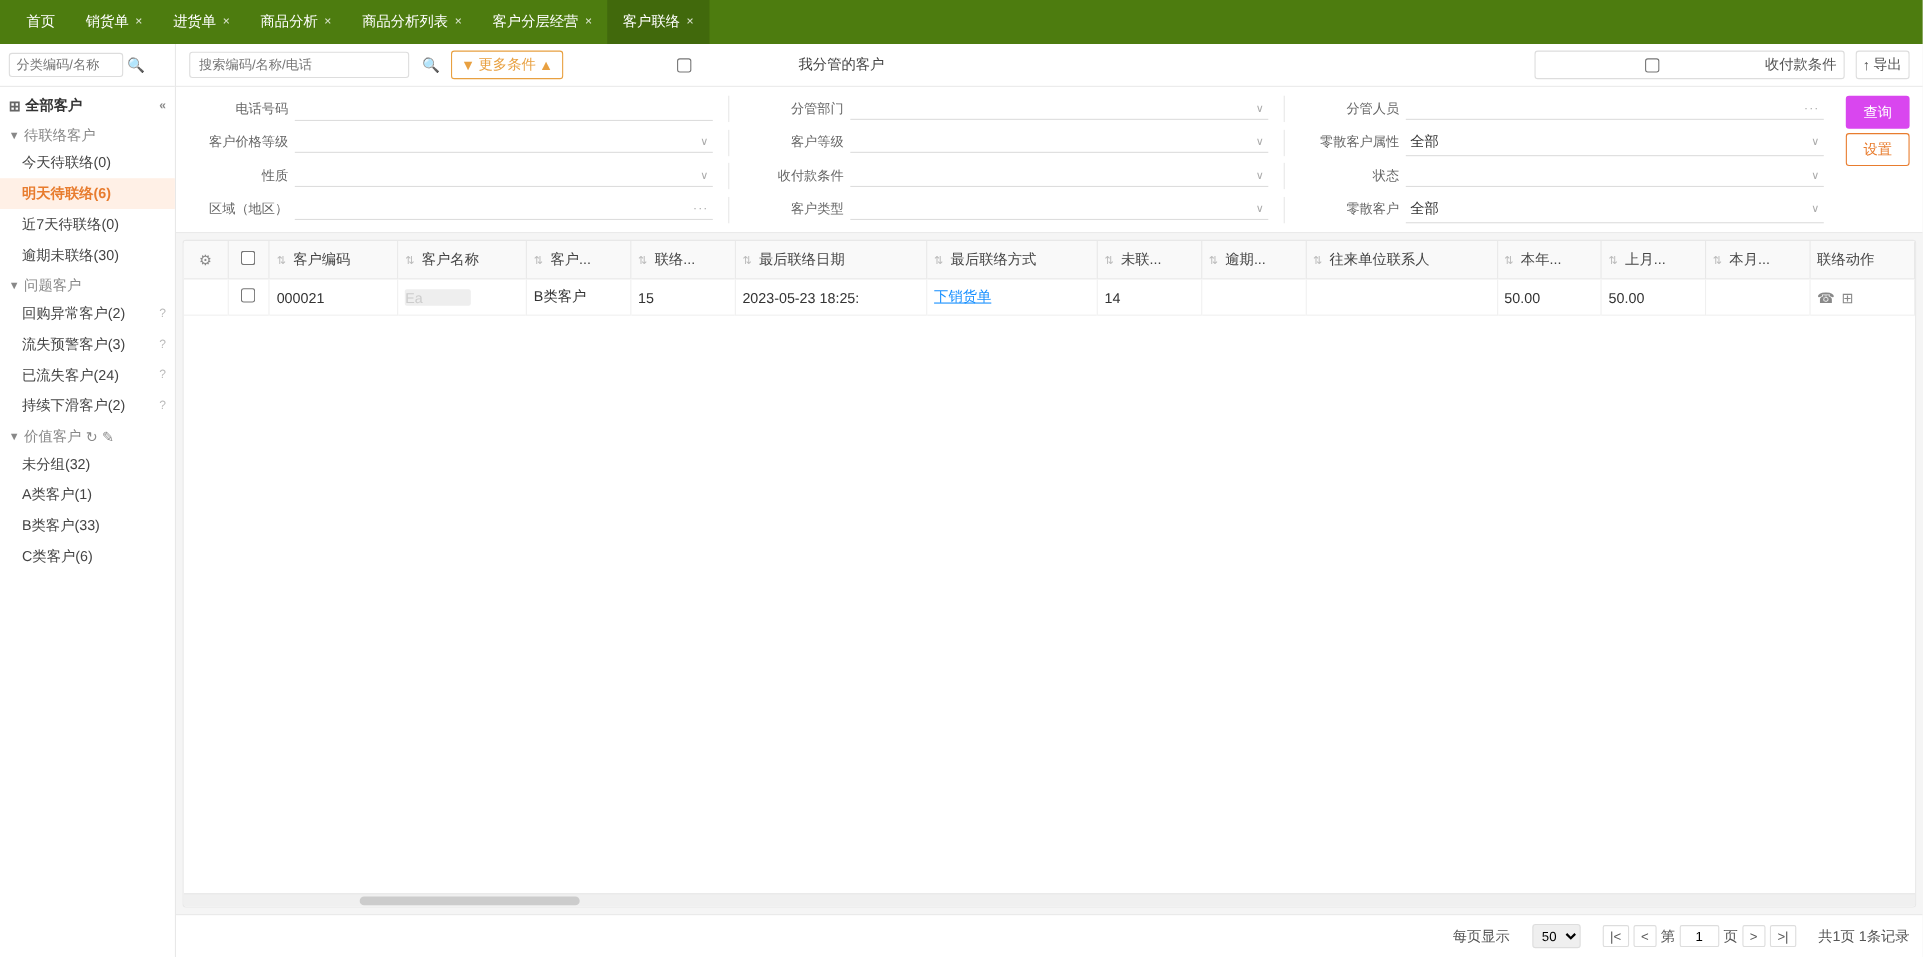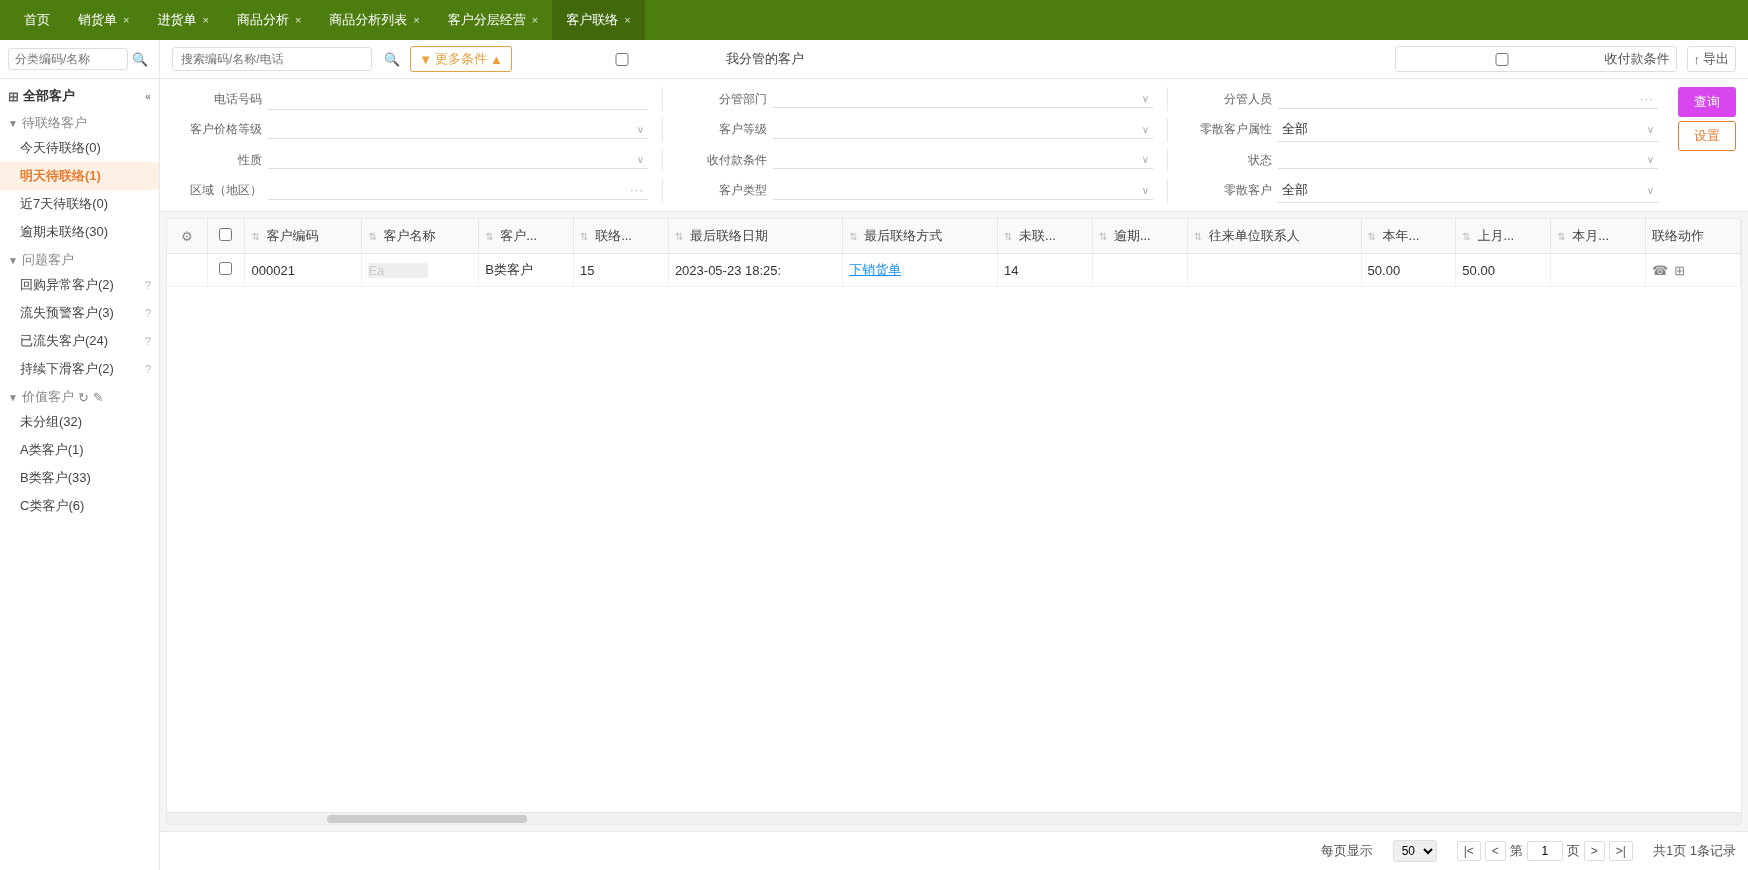--- a/index.html
+++ b/index.html
@@ -44,21 +44,21 @@
     .sidebar-search {
       padding: 8px;
       display: flex;
       align-items: center;
       border-bottom: 1px solid #e8e8e8;
     }
     .sidebar-search input {
       border: 1px solid #ddd;
       border-radius: 3px;
       padding: 3px 6px;
-      width: 120px;
+      width: 104px;
       font-size: 12px;
     }
     .sidebar-search .search-icon {
       margin-left: 4px;
       color: #888;
       cursor: pointer;
     }
 
     .sidebar-section-header {
       display: flex;
@@ -377,21 +377,21 @@
     </div>
 
     <div class="sidebar-group-label">
       <span class="arrow">▼</span>
       <span>待联络客户</span>
     </div>
     <div class="sidebar-item">
       <span>今天待联络(0)</span>
     </div>
     <div class="sidebar-item active">
-      <span>明天待联络(1)</span>
+      <span>明天待联络(6)</span>
     </div>
     <div class="sidebar-item">
       <span>近7天待联络(0)</span>
     </div>
     <div class="sidebar-item">
       <span>逾期未联络(30)</span>
     </div>
 
     <div class="sidebar-group-label">
       <span class="arrow">▼</span>

